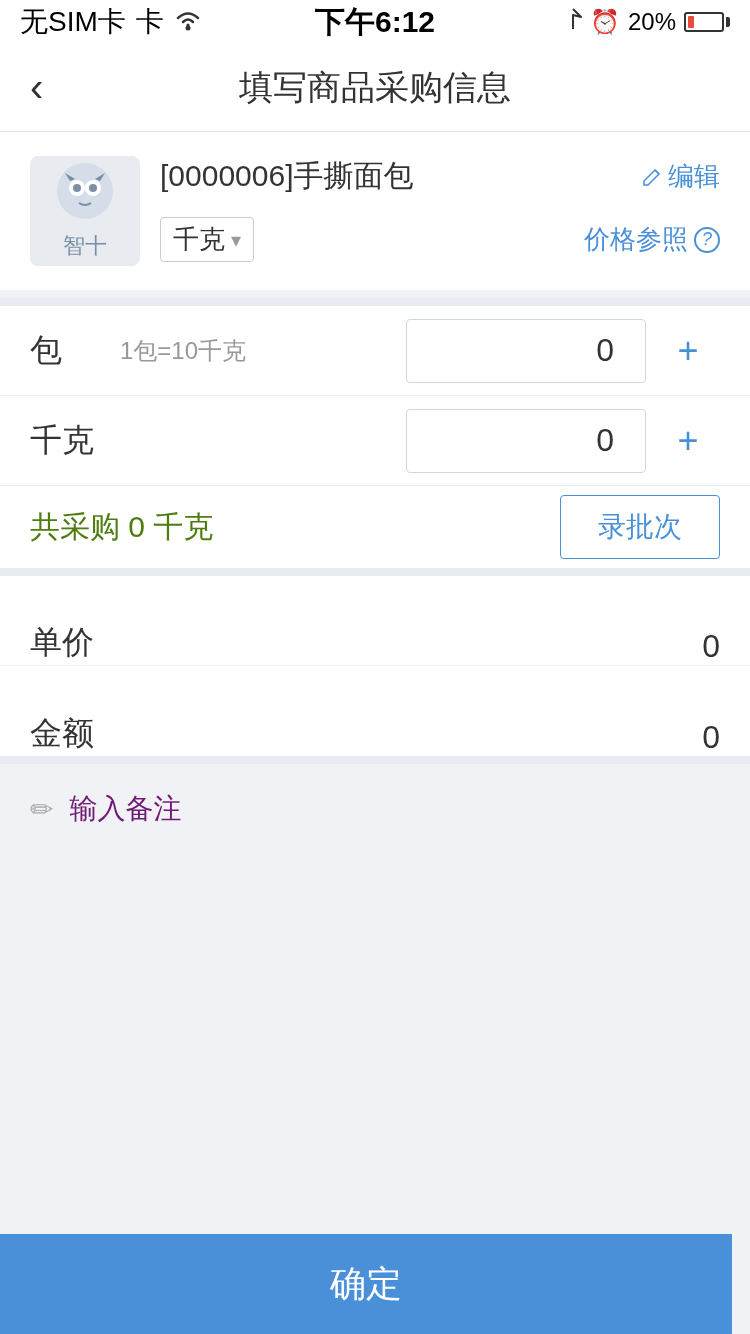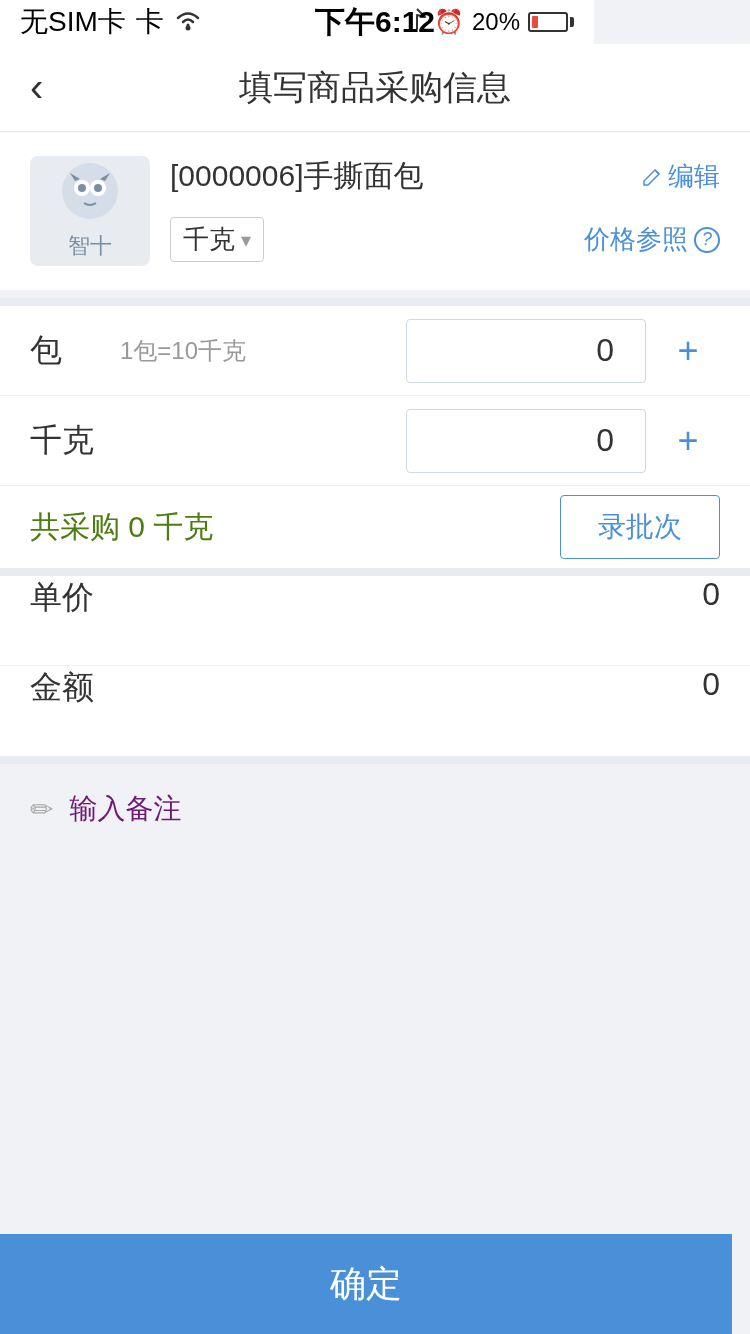--- a/index.html
+++ b/index.html
@@ -8,21 +8,21 @@
     body {
       width: 750px;
       min-height: 1334px;
       font-family: -apple-system, "PingFang SC", "Helvetica Neue", Arial, sans-serif;
       background: #f0f2f5;
       overflow-x: hidden;
     }
 
     
     .status-bar {
-      width: 594px;
+      width: 750px;
       height: 44px;
       background: #fff;
       display: flex;
       align-items: center;
       justify-content: space-between;
       padding: 16px 20px;
       font-size: 26px;
       font-weight: 500;
     }
     .status-left {
@@ -98,21 +98,21 @@
     
     .product-section {
       background: #fff;
       padding: 24px 30px;
       display: flex;
       align-items: flex-start;
       gap: 20px;
       border-bottom: 8px solid #f0f2f5;
     }
     .product-thumbnail {
-      width: 120px;
+      width: 110px;
       height: 110px;
       background: #e8ecf0;
       border-radius: 8px;
       display: flex;
       align-items: center;
       justify-content: center;
       flex-shrink: 0;
       flex-direction: column;
     }
     .product-thumb-icon {
@@ -269,21 +269,21 @@
       cursor: pointer;
     }
 
     
     .detail-section {
       background: #fff;
       border-bottom: 8px solid #e8ecf2;
     }
     .detail-row {
       display: flex;
-      align-items: flex-start;
+      align-items: flex-end;
       padding: 0 30px;
       height: 90px;
       border-bottom: 1px solid #eee;
     }
     .detail-row:last-child {
       border-bottom: none;
     }
     .detail-label {
       font-size: 32px;
       color: #333;

